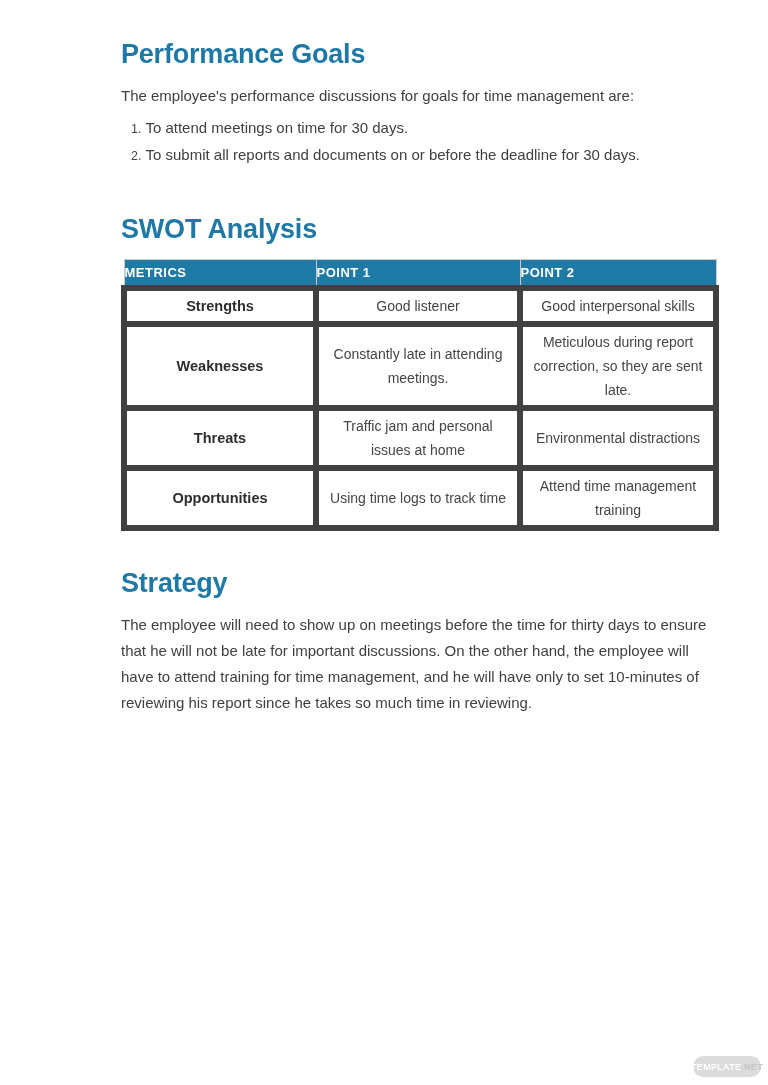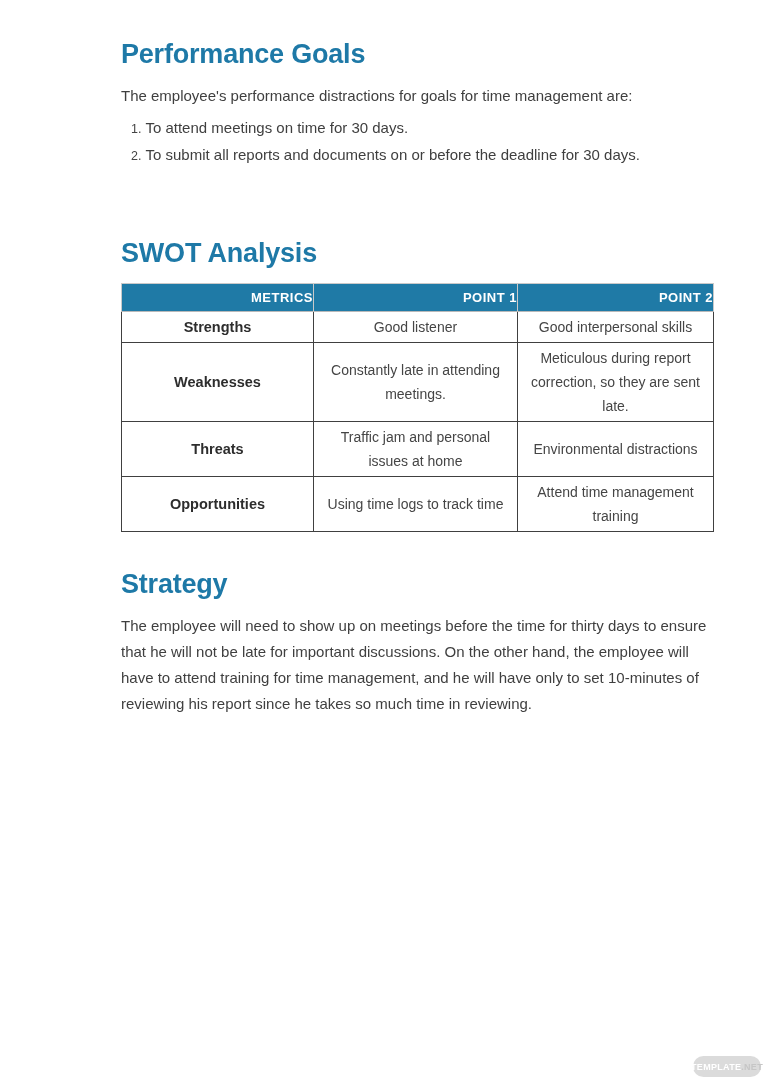--- a/index.html
+++ b/index.html
@@ -49,44 +49,44 @@
   .goal-item .num {
     font-size: 12.5px;
     color: #444444;
     margin-right: 4px;
     flex: 0 0 auto;
   }
   .goal-item .txt {
     font-size: 15px;
     color: #3f3f3f;
   }
-  .swot-title { margin-top: 68px; }
+  .swot-title { margin-top: 44px; }
   table.swot-table {
     margin-top: 13px;
     width: 592px;
     border-collapse: collapse;
     table-layout: fixed;
   }
   .swot-table col.c1 { width: 192px; }
   .swot-table col.c2 { width: 204px; }
   .swot-table col.c3 { width: 196px; }
   .swot-table th {
     background: #1f7aa6;
     color: #ffffff;
     font-size: 13px;
     font-weight: 700;
     letter-spacing: 0.5px;
     height: 28px;
-    text-align: right;
+    text-align: left;
     vertical-align: middle;
     border: 1px solid #c9c9c9;
     border-bottom: 1px solid #b9b9b9;
   }
   .swot-table td {
-    border: 1px solid #404040;
+    border: 6px solid #404040;
     font-size: 14px;
     line-height: 24px;
     color: #454545;
     text-align: center;
     vertical-align: middle;
     padding: 3px 8px;
   }
   .swot-table td.metric {
     font-weight: 700;
     color: #2d2d2d;
@@ -120,21 +120,21 @@
   .watermark-badge .wm-suffix { color: #c6c6c6; }
 </style>
 </head>
 <body>
 
 <div class="page">
   <div class="content">
 
     <h1 class="section-title">Performance Goals</h1>
 
-    <p class="intro">The employee's performance distractions for goals for time management are:</p>
+    <p class="intro">The employee's performance discussions for goals for time management are:</p>
 
     <div class="goal-list">
       <div class="goal-item">
         <span class="num">1.</span>
         <span class="txt">To attend meetings on time for 30 days.</span>
       </div>
       <div class="goal-item">
         <span class="num">2.</span>
         <span class="txt">To submit all reports and documents on or before the deadline for 30 days.</span>
       </div>

